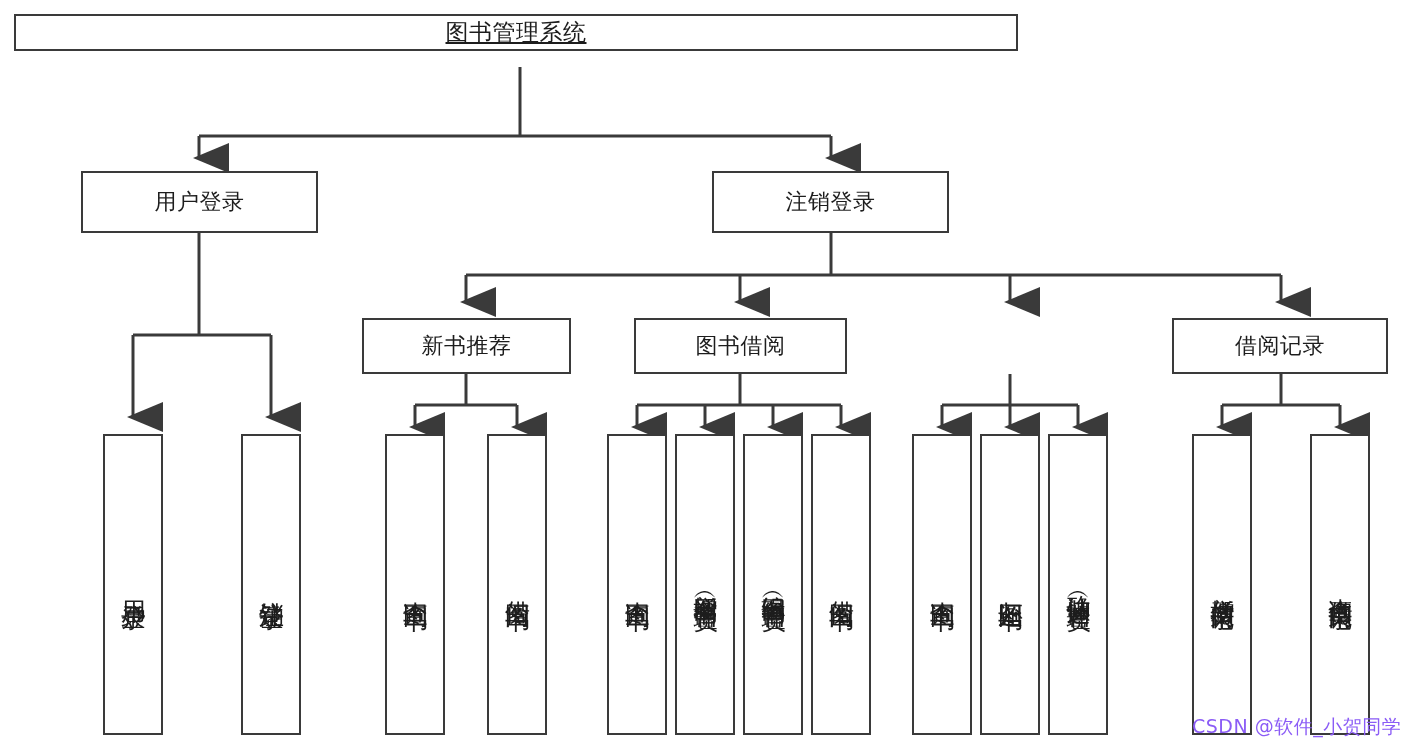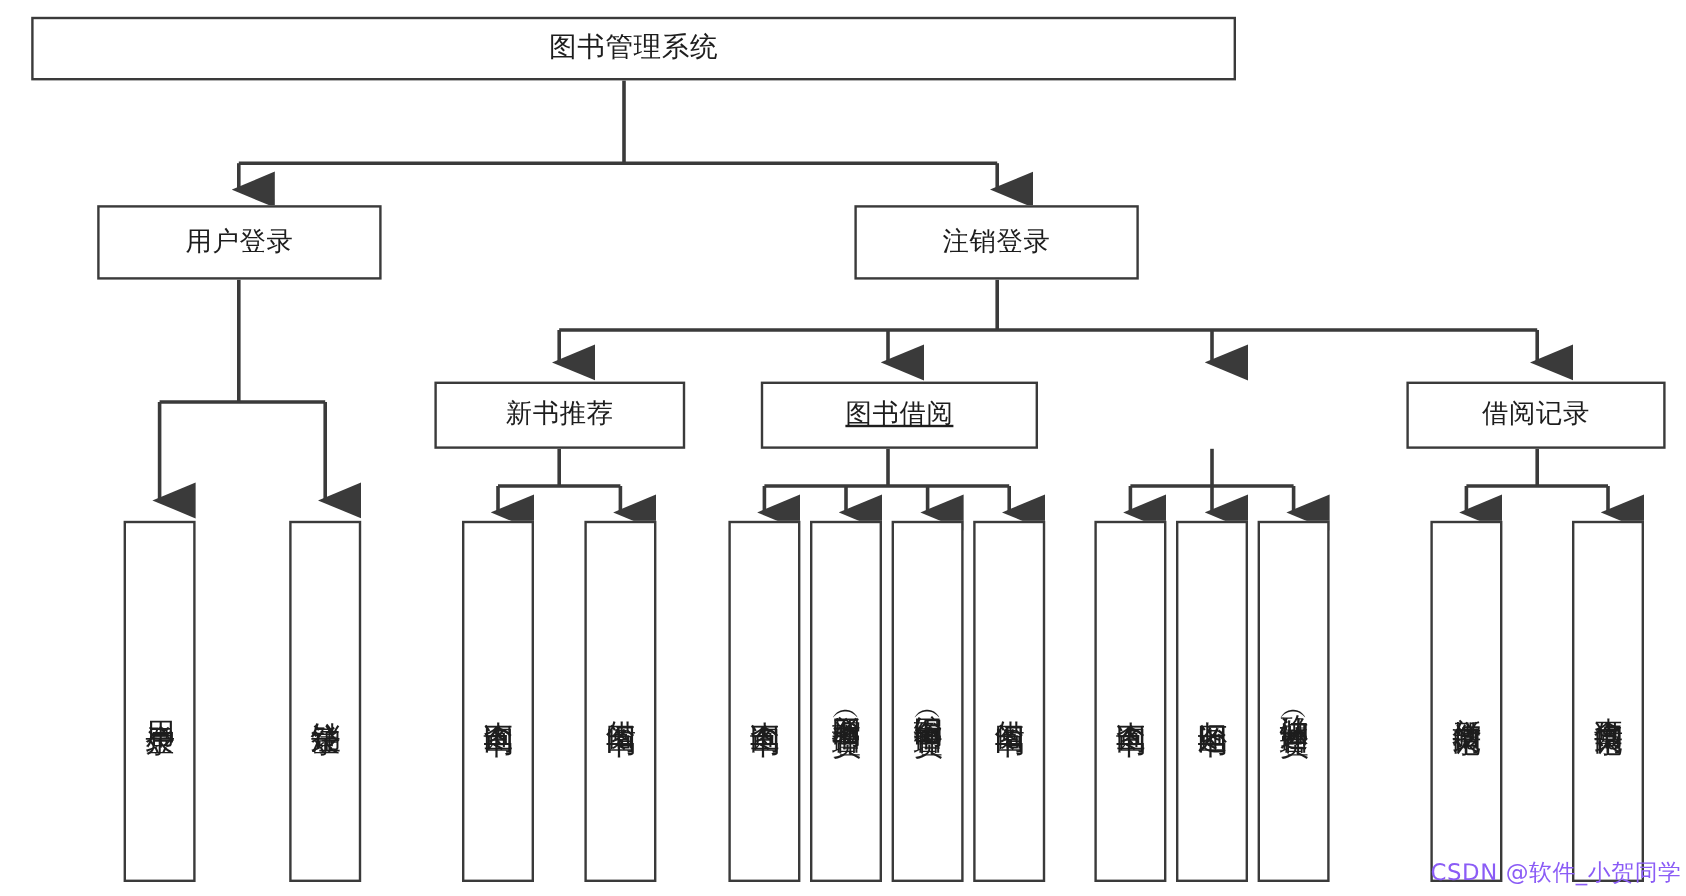--- a/index.html
+++ b/index.html
@@ -121,37 +121,37 @@
       <path d="M 1010 405 L 1010 427" marker-end="url(#arrow)"></path>
       <path d="M 1078 405 L 1078 427" marker-end="url(#arrow)"></path>
 
       <path d="M 1281 374 L 1281 405"></path>
       <path d="M 1222 405 L 1340 405"></path>
       <path d="M 1222 405 L 1222 427" marker-end="url(#arrow)"></path>
       <path d="M 1340 405 L 1340 427" marker-end="url(#arrow)"></path>
     </g>
   </svg>
 
-  <div class="node root horizontal" style="left:26px; top:14px; width:1004px; height:53px;">
+  <div class="node root horizontal" style="left:14px; top:14px; width:1004px; height:37px;text-decoration:underline;">
     <span class="label">图书管理系统</span>
   </div>
 
   <div class="node horizontal" style="left:81px; top:171px; width:237px; height:62px;">
     <span class="label">用户登录</span>
   </div>
 
   <div class="node horizontal" style="left:712px; top:171px; width:237px; height:62px;">
     <span class="label">注销登录</span>
   </div>
 
   <div class="node horizontal" style="left:362px; top:318px; width:209px; height:56px;">
     <span class="label">新书推荐</span>
   </div>
 
-  <div class="node horizontal" style="left:634px; top:318px; width:231px; height:56px;text-decoration:underline;">
+  <div class="node horizontal" style="left:634px; top:318px; width:213px; height:56px;">
     <span class="label">图书借阅</span>
   </div>
 
 
   <div class="node horizontal" style="left:1172px; top:318px; width:216px; height:56px;">
     <span class="label">借阅记录</span>
   </div>
 
   <div class="node vertical" style="left:103px; top:434px; width:60px; height:301px;">
     <span class="label">用户登录</span>

